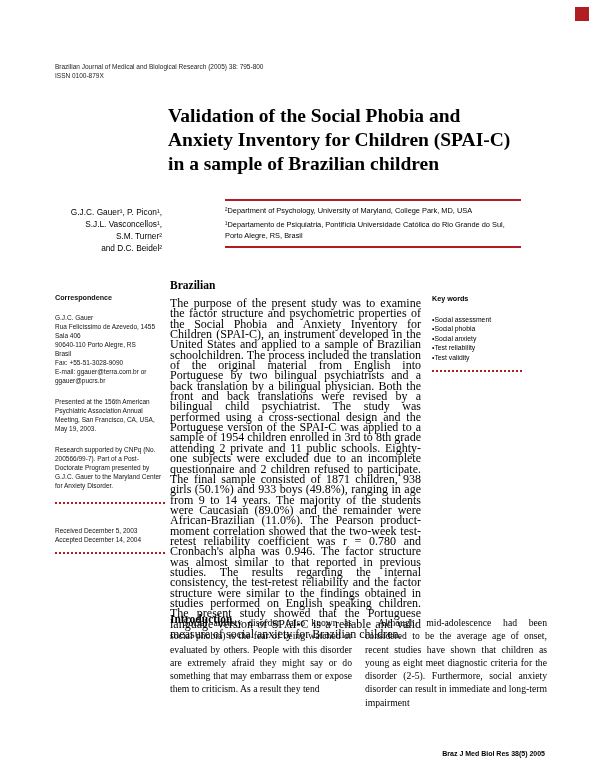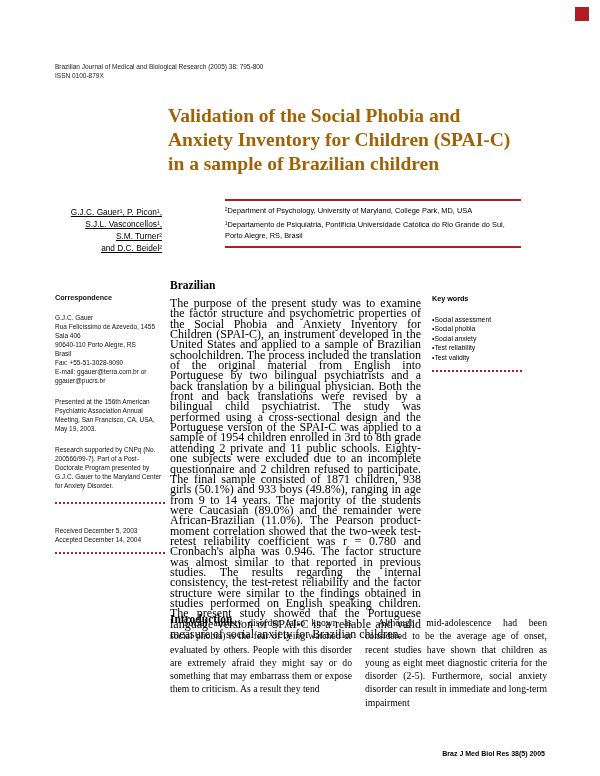--- a/index.html
+++ b/index.html
@@ -5,24 +5,24 @@
   html,body{margin:0;padding:0;}
   body{background:#ffffff;font-family:"Liberation Sans",sans-serif;}
   .page{position:relative;width:600px;height:776px;background:#ffffff;overflow:hidden;color:#000;}
 
   .corner-mark{position:absolute;left:575px;top:7px;width:14px;height:14px;background:var(--accent,#b01e23);}
 
   .header{position:absolute;left:55px;top:62px;font-size:6.5px;line-height:9px;color:#222;}
 
   .title{position:absolute;left:168px;top:104px;width:430px;margin:0;
          font-family:"Liberation Serif",serif;font-weight:bold;font-size:19.5px;line-height:24px;
-         white-space:pre-line;color:#a16207;}
+         white-space:pre-line;color:#000000;}
 
   .authors{position:absolute;left:48px;top:206px;width:114px;text-align:right;
-           font-size:8.3px;line-height:12px;white-space:pre-line;text-decoration:underline;}
+           font-size:8.3px;line-height:12px;white-space:pre-line;}
 
   .affiliations{position:absolute;left:225px;top:199px;width:296px;
                 border-top:2px solid var(--accent,#b01e23);
                 border-bottom:2px solid var(--accent,#b01e23);
                 padding:5px 0;font-size:7.4px;line-height:10.8px;}
   .affil + .affil{margin-top:3px;}
 
   .section-heading{position:absolute;font-family:"Liberation Serif",serif;font-weight:bold;
                    font-size:11.5px;margin:0;}
   .abstract-heading{left:170px;top:279px;}

